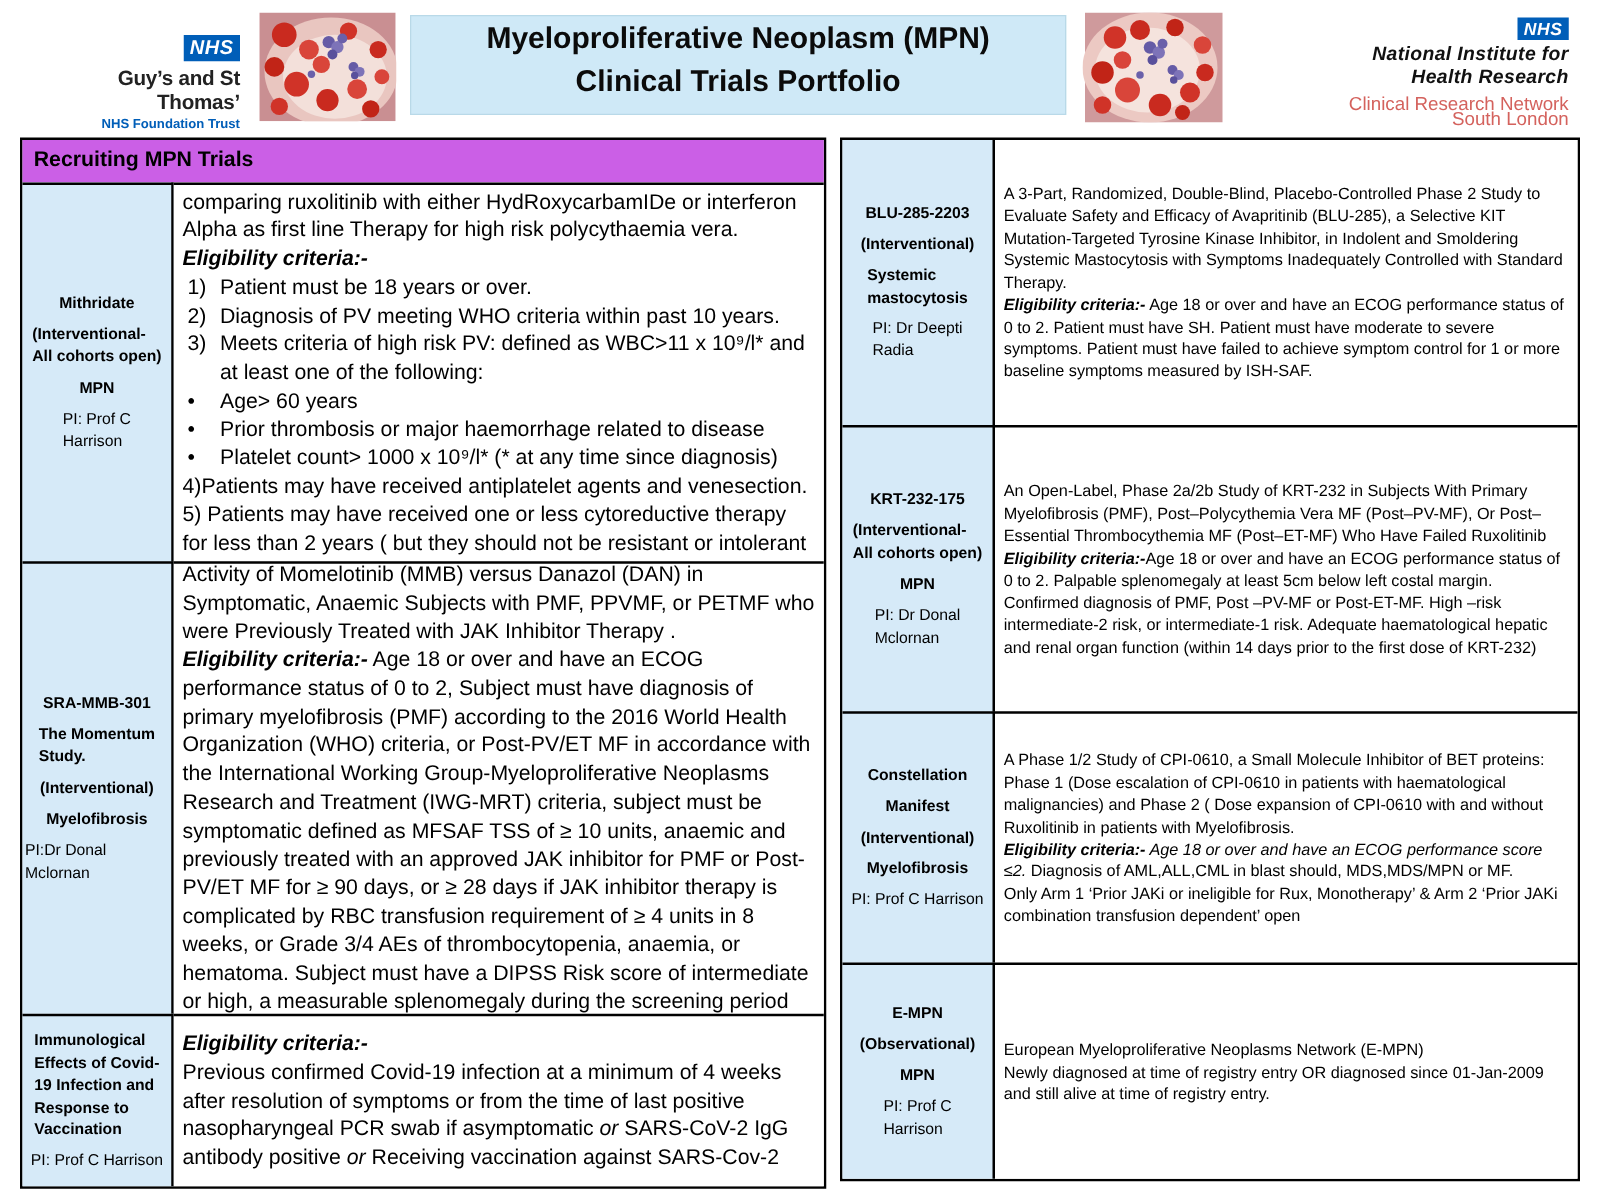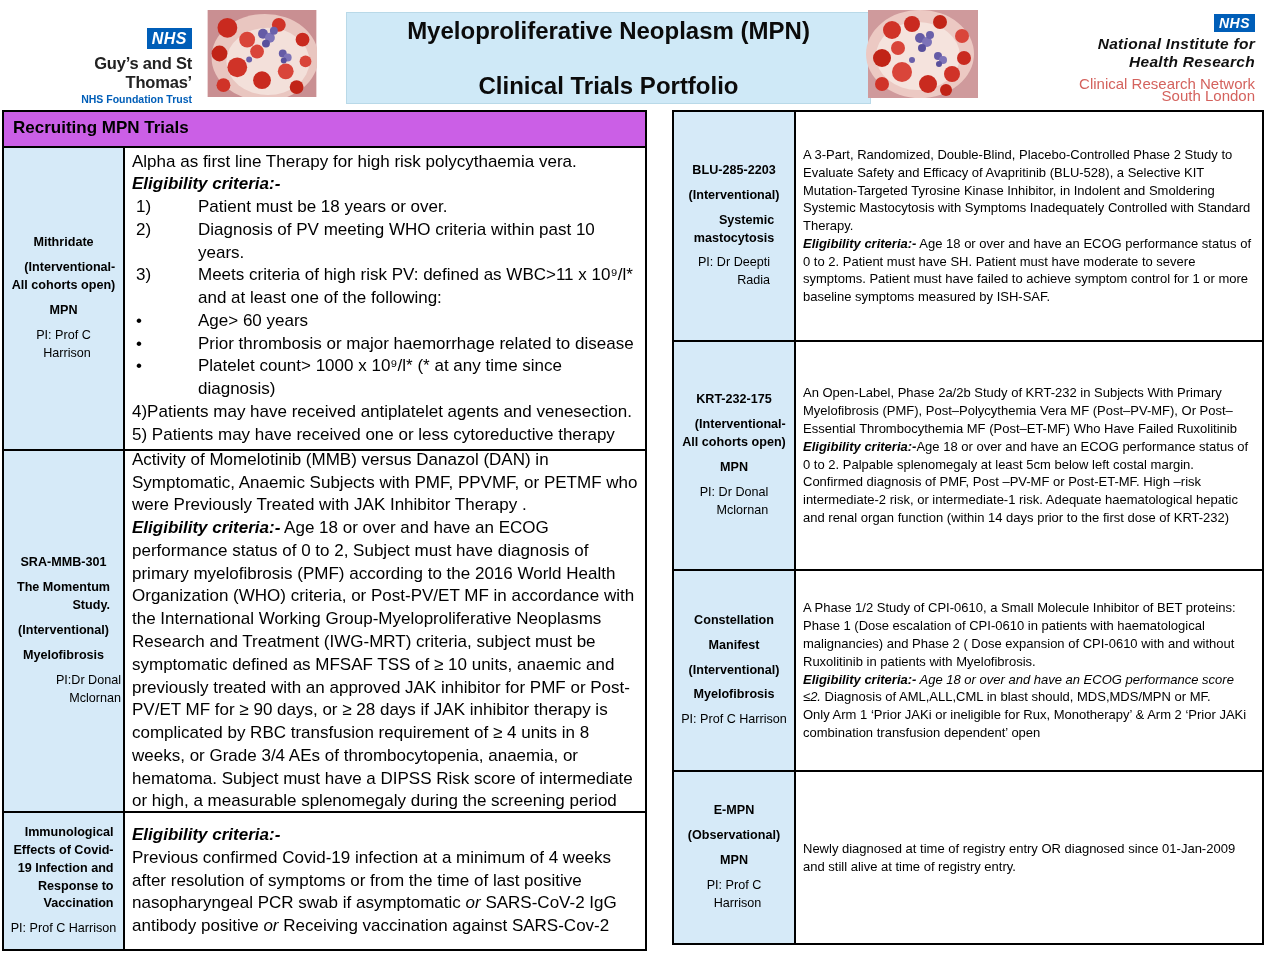--- a/index.html
+++ b/index.html
@@ -19,73 +19,73 @@
     padding:0 5px; letter-spacing:0.5px;
   }
   .gst-name { margin-top:5px; font-weight:bold; font-size:16.5px; color:#222; letter-spacing:-0.2px; }
   .gst-sub  { margin-top:1px; font-weight:bold; font-size:10.5px; color:var(--nhs-blue); }
 
   .blood-img { position:absolute; top:10px; }
   .blood-img.one { left:207px; }
   .blood-img.two { left:866px; }
 
   .title-box {
-    position:absolute; left:346px; top:12px; width:525px; height:92px;
+    position:absolute; left:328px; top:12px; width:525px; height:80px;
     background:var(--title-bg); border:1px solid #b9d9e8;
-    display:flex; flex-direction:column; justify-content:space-between; align-items:center;
+    display:flex; flex-direction:column; justify-content:flex-start; align-items:center;
     font-weight:bold; font-size:24px; line-height:35px; color:#0b0b0b;
   }
 
   .nihr-logo { position:absolute; right:25px; top:14px; width:230px; text-align:right; }
   .nihr-logo .nhs-badge { font-size:14px; line-height:18px; margin-bottom:3px; }
   .nihr-name { font-weight:bold; font-style:italic; font-size:15.5px; line-height:18px; color:#111; letter-spacing:0.3px; }
   .nihr-sub  { margin-top:7px; font-size:15px; line-height:12px; color:var(--nihr-red); }
 
   
   .trials-table {
     position:absolute; background:#fff;
     border:2px solid #000;
     display:grid;
   }
   #left-table {
-    left:2px; top:110px; width:645px; height:841px;
+    left:16px; top:110px; width:645px; height:841px;
     grid-template-columns:121px 1fr;
     grid-template-rows:34px 303px 362px 138px;
   }
   #right-table {
     left:672px; top:110px; width:592px; height:835px;
     grid-template-columns:122px 1fr;
     grid-template-rows:228px 229px 201px 173px;
   }
   .section-header {
     grid-column:1 / -1;
     background:var(--purple);
     font-weight:bold; font-size:17px; line-height:32px;
     padding-left:9px; color:#000;
   }
   .cell { overflow:hidden; }
   .cell.bt { border-top:2px solid #000; }
   .name-cell {
     background:var(--light-blue); border-right:2px solid #000;
     display:flex; flex-direction:column; justify-content:center; align-items:center;
-    text-align:right; padding:4px 2px;
+    text-align:left; padding:4px 2px;
     font-size:12.6px; line-height:1.42;
   }
   .name-block { white-space:pre-line; margin:3.5px 0; }
   .name-block.b { font-weight:bold; }
   .desc-cell {
     background:#fff; padding:5px 7px;
     display:flex; flex-direction:column; justify-content:center;
   }
   #left-table  .desc-cell { font-size:17px; line-height:1.34; }
   #right-table .desc-cell { font-size:13px;   line-height:1.37; }
   .para { margin:0; }
   .para.li { display:flex; }
   .para.li .marker { flex:0 0 30px; padding-left:4px; }
-  .para.li .litext { flex:1 1 auto;margin-left:36px; }
+  .para.li .litext { flex:1 1 auto; }
   .s-n  { font-style:normal; font-weight:normal; }
   .s-i  { font-style:italic; }
   .s-bi { font-style:italic; font-weight:bold; }
 </style>
 </head>
 <body>
 
 <div class="page">
 
   <div class="gst-logo">
@@ -232,21 +232,21 @@
   <div class="trials-table" id="right-table">
       <div class="cell name-cell">
         <div class="name-block b">BLU-285-2203</div>
         <div class="name-block b">(Interventional)</div>
         <div class="name-block b">Systemic
 mastocytosis</div>
         <div class="name-block">PI: Dr Deepti
 Radia</div>
       </div>
       <div class="cell desc-cell">
-        <div class="para"><span class="s-n">A 3-Part, Randomized, Double-Blind, Placebo-Controlled Phase 2 Study to Evaluate Safety and Efficacy of Avapritinib (BLU-528), a Selective KIT Mutation-Targeted Tyrosine Kinase Inhibitor, in Indolent and Smoldering Systemic Mastocytosis with Symptoms Inadequately Controlled with Standard Therapy.</span></div>
+        <div class="para"><span class="s-n">A 3-Part, Randomized, Double-Blind, Placebo-Controlled Phase 2 Study to Evaluate Safety and Efficacy of Avapritinib (BLU-285), a Selective KIT Mutation-Targeted Tyrosine Kinase Inhibitor, in Indolent and Smoldering Systemic Mastocytosis with Symptoms Inadequately Controlled with Standard Therapy.</span></div>
         <div class="para"><span class="s-bi">Eligibility criteria:-</span><span class="s-n">  Age 18  or over and have an ECOG performance status of 0 to 2. Patient must have SH. Patient must have moderate to severe symptoms. Patient must have failed to achieve symptom control for 1 or more baseline symptoms measured by ISH-SAF.</span></div>
       </div>
       <div class="cell name-cell bt">
         <div class="name-block b">KRT-232-175</div>
         <div class="name-block b">(Interventional-
 All cohorts open)</div>
         <div class="name-block b">MPN</div>
         <div class="name-block">PI: Dr Donal
 Mclornan</div>
       </div>
@@ -267,17 +267,18 @@
         <div class="para"><span class="s-n">Only Arm 1 ‘Prior JAKi or ineligible for Rux, Monotherapy’ &amp; Arm 2 ‘Prior JAKi combination transfusion dependent’ open</span></div>
       </div>
       <div class="cell name-cell bt">
         <div class="name-block b">E-MPN</div>
         <div class="name-block b">(Observational)</div>
         <div class="name-block b">MPN</div>
         <div class="name-block">PI: Prof C
 Harrison</div>
       </div>
       <div class="cell desc-cell bt">
+        <div class="para"><span class="s-n">European Myeloproliferative Neoplasms Network (E-MPN)</span></div>
         <div class="para"><span class="s-n">Newly diagnosed at time of registry entry OR diagnosed since 01-Jan-2009 and still alive at time of registry entry.</span></div>
       </div>
     </div>
 
 </div>
 
 </body></html>

